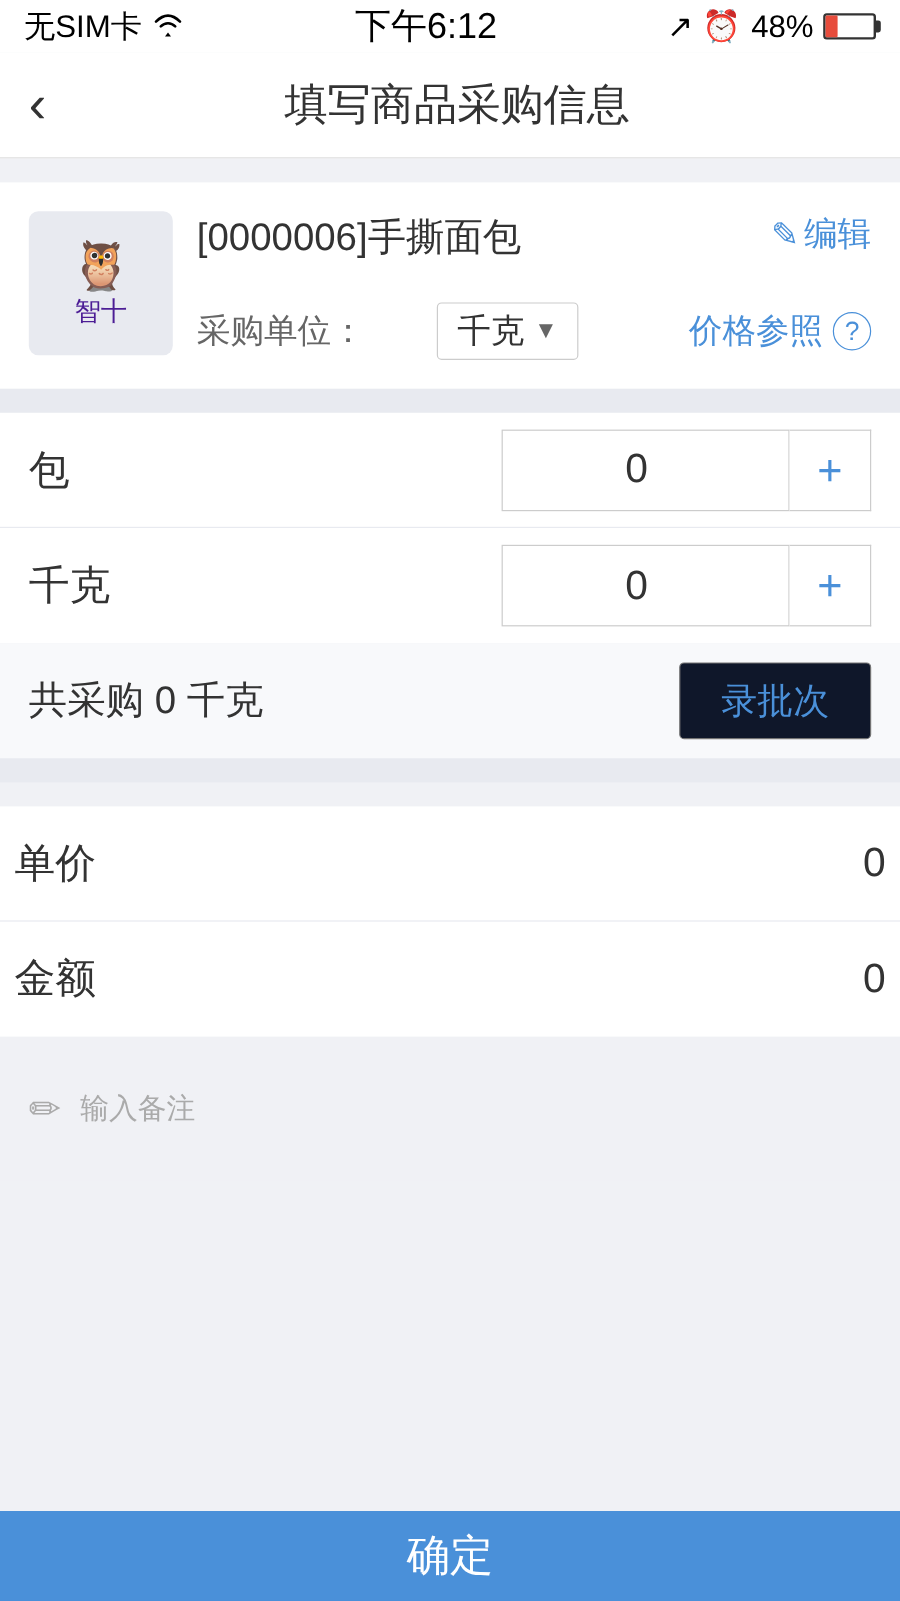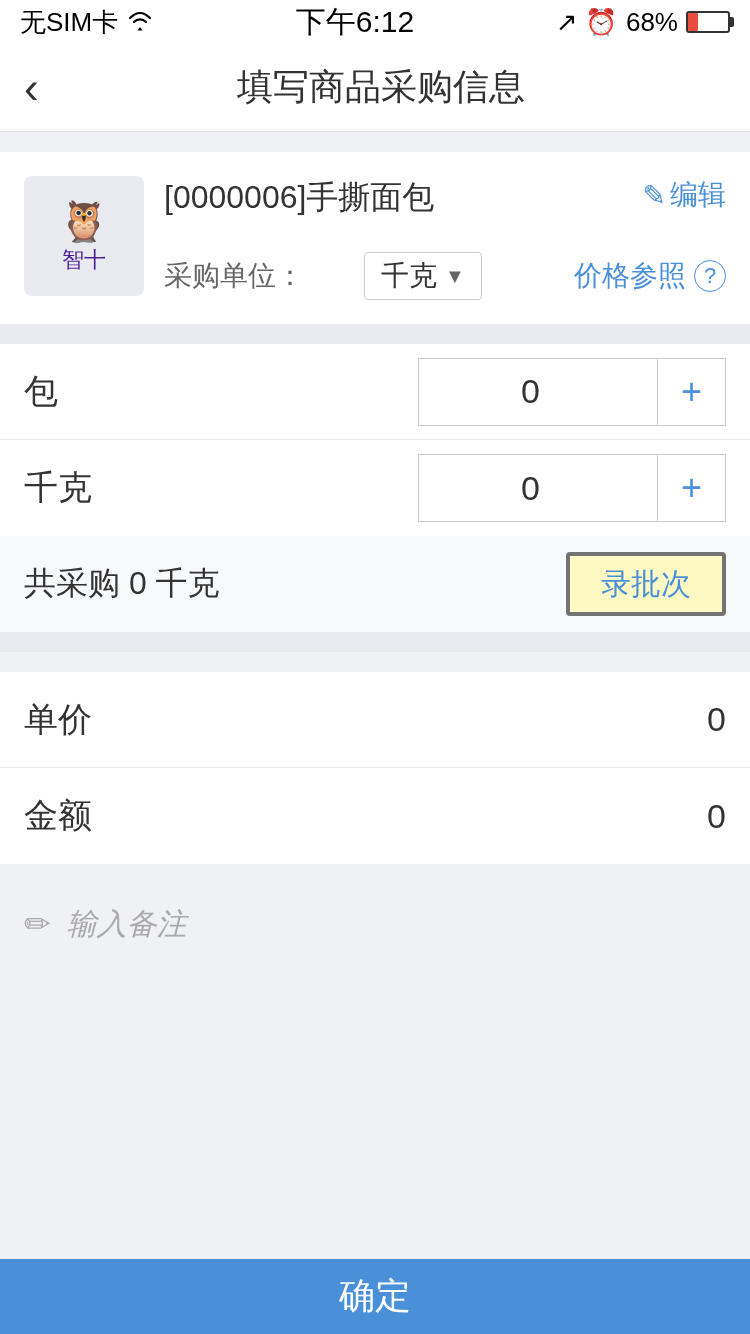--- a/index.html
+++ b/index.html
@@ -262,41 +262,41 @@
       align-items: center;
       justify-content: space-between;
     }
     .summary-text {
       font-size: 32px;
       color: #333;
     }
     .record-btn {
       width: 160px;
       height: 64px;
-      border: 4px solid #737373;
-      background: #fef9c3;
+      border: 1px solid #737373;
+      background: #0f172a;
       color: #4a90d9;
       font-size: 30px;
       border-radius: 4px;
       display: flex;
       align-items: center;
       justify-content: center;
       cursor: pointer;
     }
 
     
     .price-section {
       background: #fff;
       margin-top: 20px;
     }
     .price-row {
       display: flex;
       align-items: center;
       justify-content: space-between;
-      padding: 0 24px;
+      padding: 0 12px;
       height: 96px;
       border-bottom: 1px solid #e8eaf0;
     }
     .price-row:last-child {
       border-bottom: none;
     }
     .price-row-label {
       font-size: 34px;
       color: #333;
     }
@@ -313,23 +313,22 @@
       display: flex;
       align-items: center;
       gap: 16px;
       min-height: 120px;
     }
     .notes-icon {
       font-size: 32px;
       color: #aaa;
     }
     .notes-placeholder {
-      font-size: 30px;
+      font-size: 24px;
       color: #aaa;
-      font-style: italic;
     }
 
     
     .content-fill {
       background: #f0f1f5;
       flex: 1;
       min-height: 300px;
     }
 
     
@@ -365,21 +364,21 @@
         <path d="M8 13c1.6-1.6 3.8-2.6 6-2.6s4.4 1 6 2.6" stroke="#000" stroke-width="2.2" fill="none" stroke-linecap="round"></path>
         <path d="M4 9C7.3 5.7 11.5 4 14 4s6.7 1.7 10 5" stroke="#000" stroke-width="2.2" fill="none" stroke-linecap="round"></path>
         <path d="M0 5C4.3 0.7 9.8 -1 14 1s9.7 2.7 14 7" stroke="#000" stroke-width="0" fill="none"></path>
       </svg>
     </span>
   </div>
   <div class="status-bar-center">下午6:12</div>
   <div class="status-bar-right">
     <span>↗</span>
     <span>⏰</span>
-    <span>68%</span>
+    <span>48%</span>
     <span class="battery-icon">
       <span class="battery-fill"></span>
     </span>
   </div>
 </div>
 
 <div class="nav-bar">
   <span class="nav-back">‹</span>
   <span class="nav-title">填写商品采购信息</span>
 </div>

